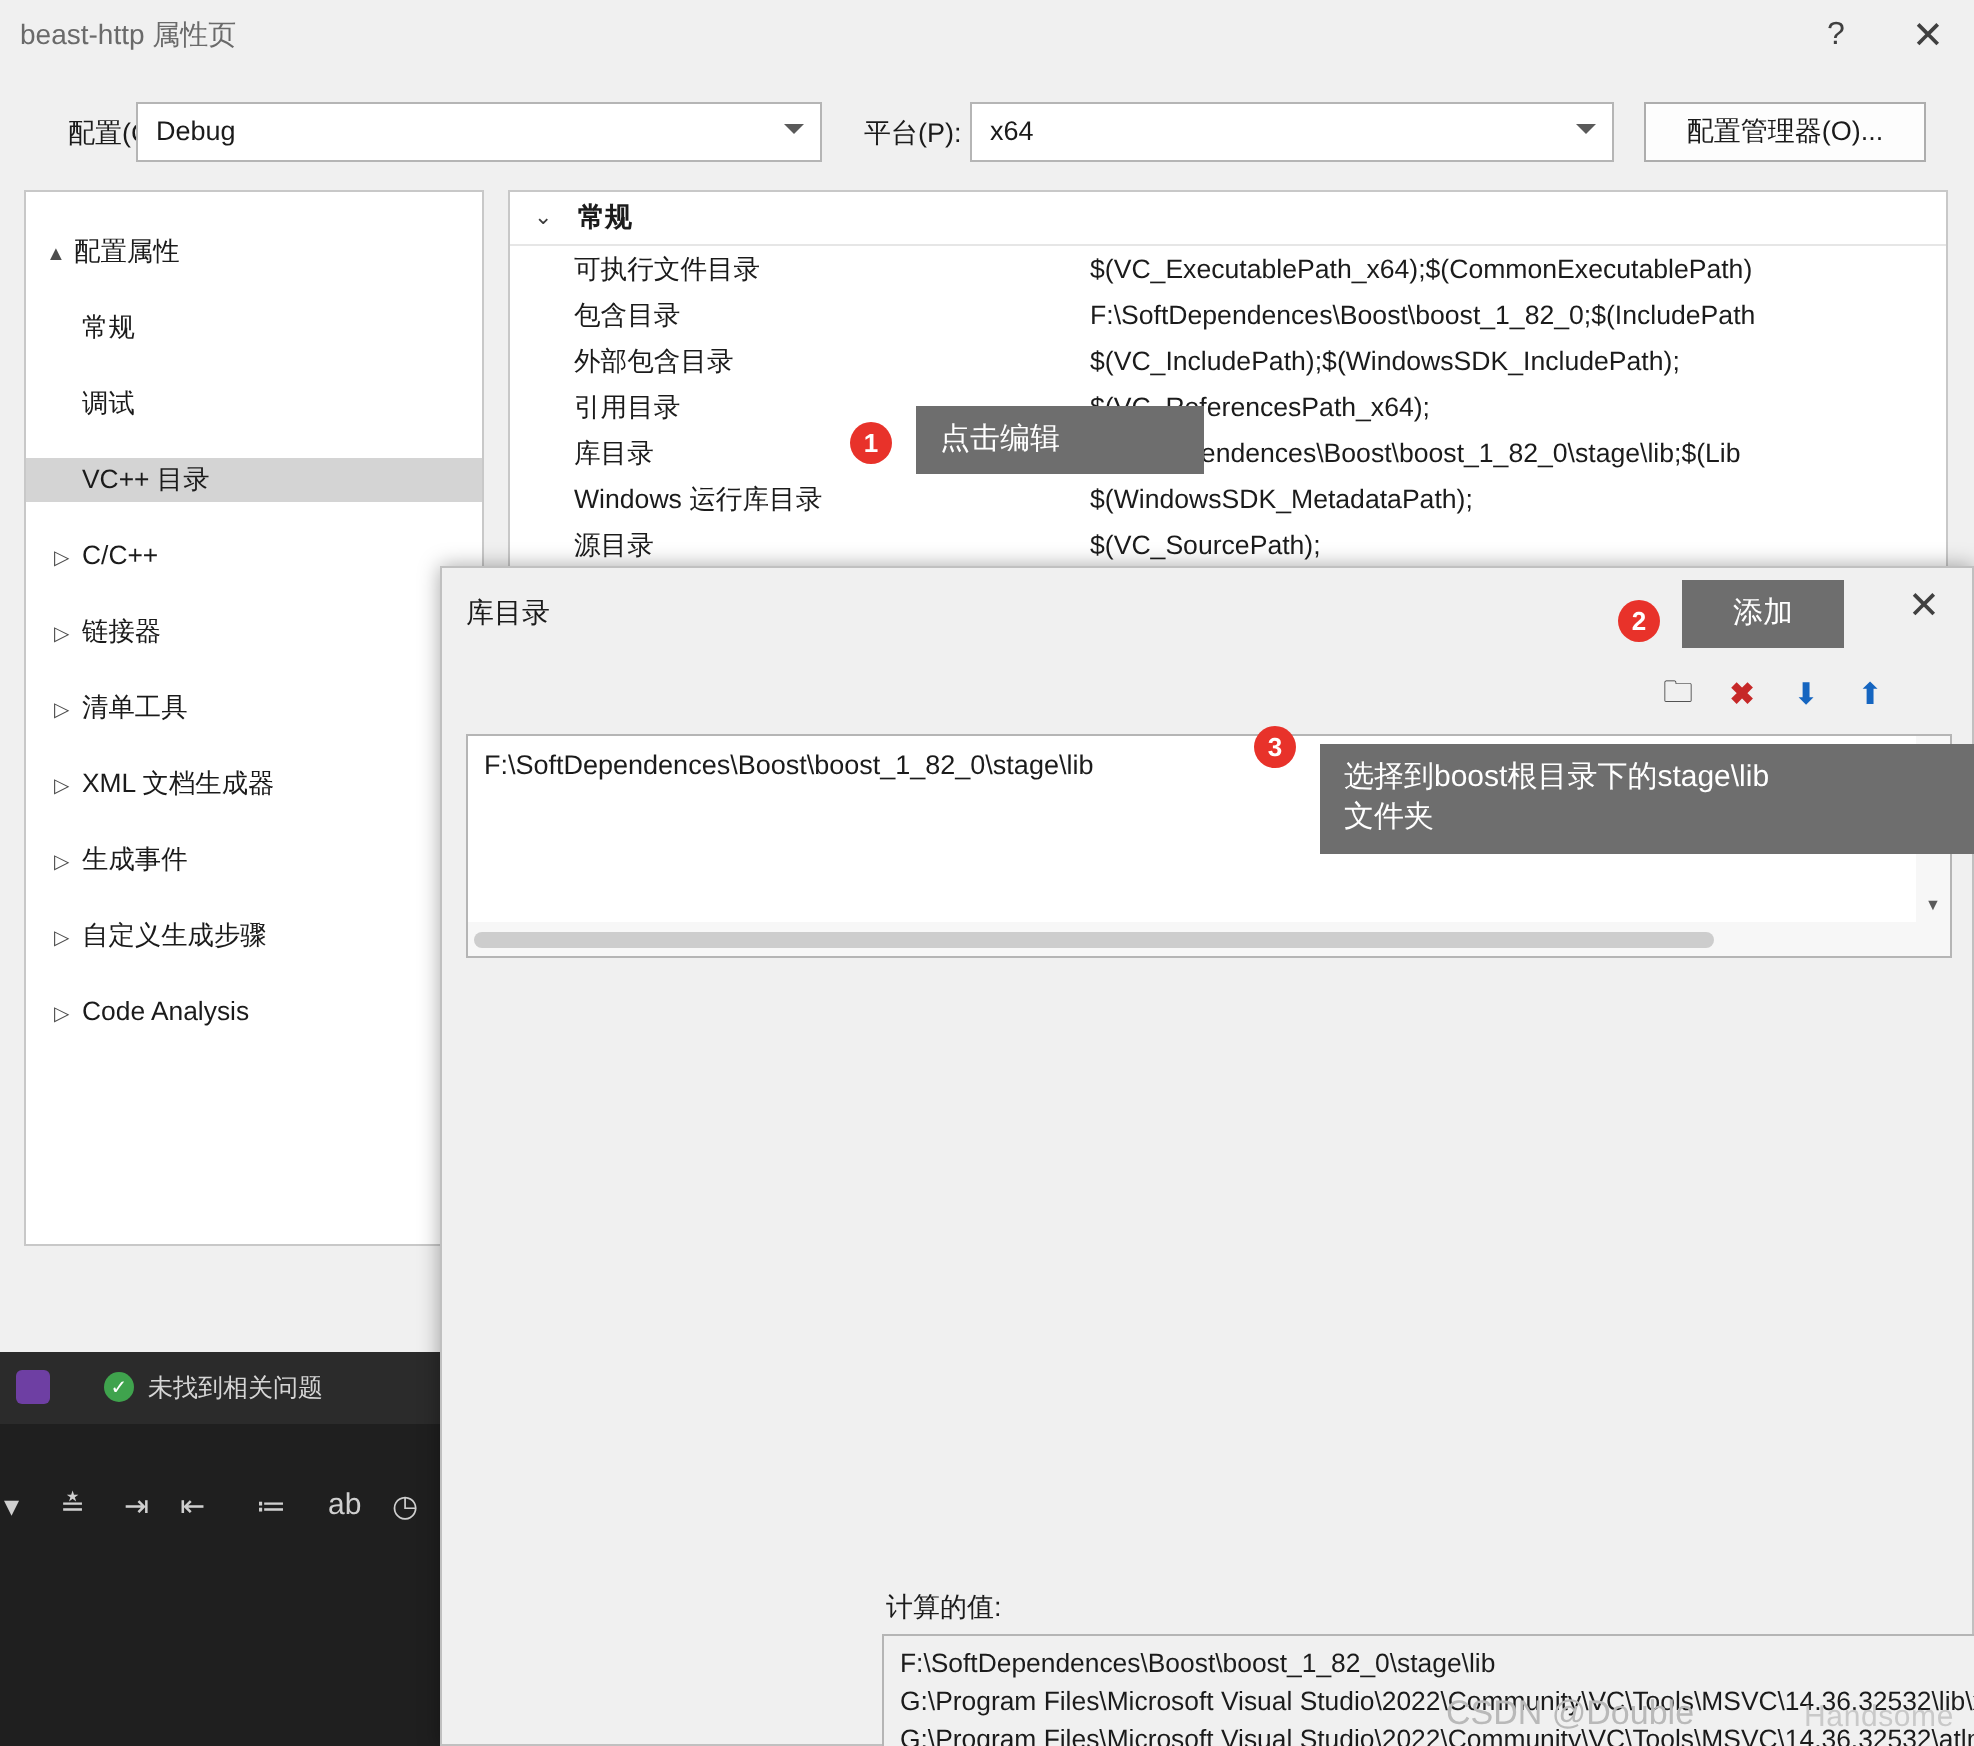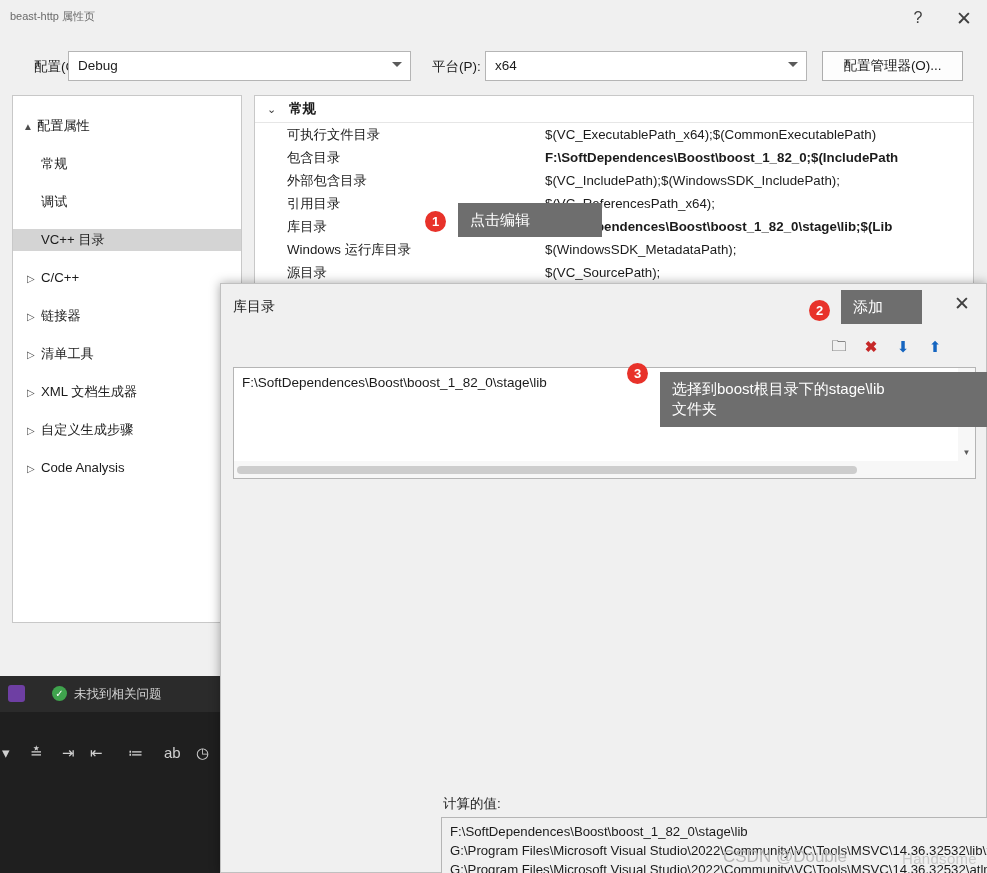--- a/index.html
+++ b/index.html
@@ -15,21 +15,21 @@
   
   #prop-window{
     position:absolute;left:0;top:0;width:987px;height:676px;
     background:#f0f0f0;
   }
   #titlebar{
     position:absolute;left:0;top:0;width:987px;height:36px;
     background:#f0f0f0;
   }
   #title-text{
-    position:absolute;left:10px;top:9px;font-size:11px;color:#6a6a6a;
+    position:absolute;left:10px;top:9px;font-size:14px;color:#6a6a6a;
   }
   .title-btn{
     position:absolute;top:0;width:46px;height:36px;
     display:flex;align-items:center;justify-content:center;
     font-size:16px;color:#404040;cursor:default;
   }
   #btn-help{right:46px;}
   #btn-close{right:0;font-size:19px;font-weight:300;}
   
   #config-row{position:absolute;left:0;top:44px;width:987px;height:44px;}
@@ -71,21 +71,21 @@
     overflow:hidden;
   }
   #grid-header{
     position:relative;height:26px;line-height:26px;font-weight:bold;
     font-size:13.5px;padding-left:34px;border-bottom:1px solid #e6e6e6;
   }
   #grid-header .chev{position:absolute;left:12px;top:0;font-size:11px;font-weight:normal;color:#3b3b3b;}
   .grow{position:relative;height:23px;line-height:23px;font-size:13.3px;}
   .grow .k{position:absolute;left:32px;}
   .grow .v{position:absolute;left:290px;white-space:nowrap;}
-  .grow .v.bold{font-weight:bold;}
+  .grow .v.bold{font-weight:normal;}
   
   #dlg{
     position:absolute;left:220px;top:283px;width:767px;height:590px;
     background:#f0f0f0;border:1px solid #c0c0c0;box-sizing:border-box;
     box-shadow:0 0 10px rgba(0,0,0,.35);
   }
   #dlg-title{position:absolute;left:12px;top:14px;font-size:14px;color:#1b1b1b;}
   #dlg-close{
     position:absolute;right:2px;top:2px;width:44px;height:34px;
     display:flex;align-items:center;justify-content:center;font-size:19px;color:#404040;
@@ -194,20 +194,21 @@
     <div class="tree-item">
       <span class="tw">▲</span><span>配置属性</span>
     </div>
     <div class="tree-item tree-indent"><span>常规</span></div>
     <div class="tree-item tree-indent"><span>调试</span></div>
     <div class="tree-item tree-indent sel"><span>VC++ 目录</span></div>
     <div class="tree-item" style="padding-left:14px"><span class="tw">▷</span><span>C/C++</span></div>
     <div class="tree-item" style="padding-left:14px"><span class="tw">▷</span><span>链接器</span></div>
     <div class="tree-item" style="padding-left:14px"><span class="tw">▷</span><span>清单工具</span></div>
     <div class="tree-item" style="padding-left:14px"><span class="tw">▷</span><span>XML 文档生成器</span></div>
+    <div class="tree-item" style="padding-left:14px"><span class="tw">▷</span><span>生成事件</span></div>
     <div class="tree-item" style="padding-left:14px"><span class="tw">▷</span><span>自定义生成步骤</span></div>
     <div class="tree-item" style="padding-left:14px"><span class="tw">▷</span><span>Code Analysis</span></div>
   </div>
 
   <div id="grid-panel">
     <div id="grid-header">
       <span class="chev">⌄</span>
       <span>常规</span>
     </div>
     <div class="grow">
@@ -275,20 +276,20 @@
   </div>
 
   <div id="chk-row">
     
     
   </div>
 
 </div>
 
 <div class="badge" style="left:809px;top:300px;">2</div>
-<div class="anno" style="left:841px;top:290px;width:57px;text-align:left;">添加</div>
+<div class="anno" style="left:841px;top:290px;width:57px;text-align:center;">添加</div>
 
 <div class="badge" style="left:627px;top:363px;">3</div>
 <div class="anno" style="left:660px;top:372px;width:305px;white-space:pre-line;">选择到boost根目录下的stage\lib
 文件夹</div>
 
 <div id="wm2">CSDN @Double</div>
 <div id="watermark">Handsome</div>
 
 </body></html>

